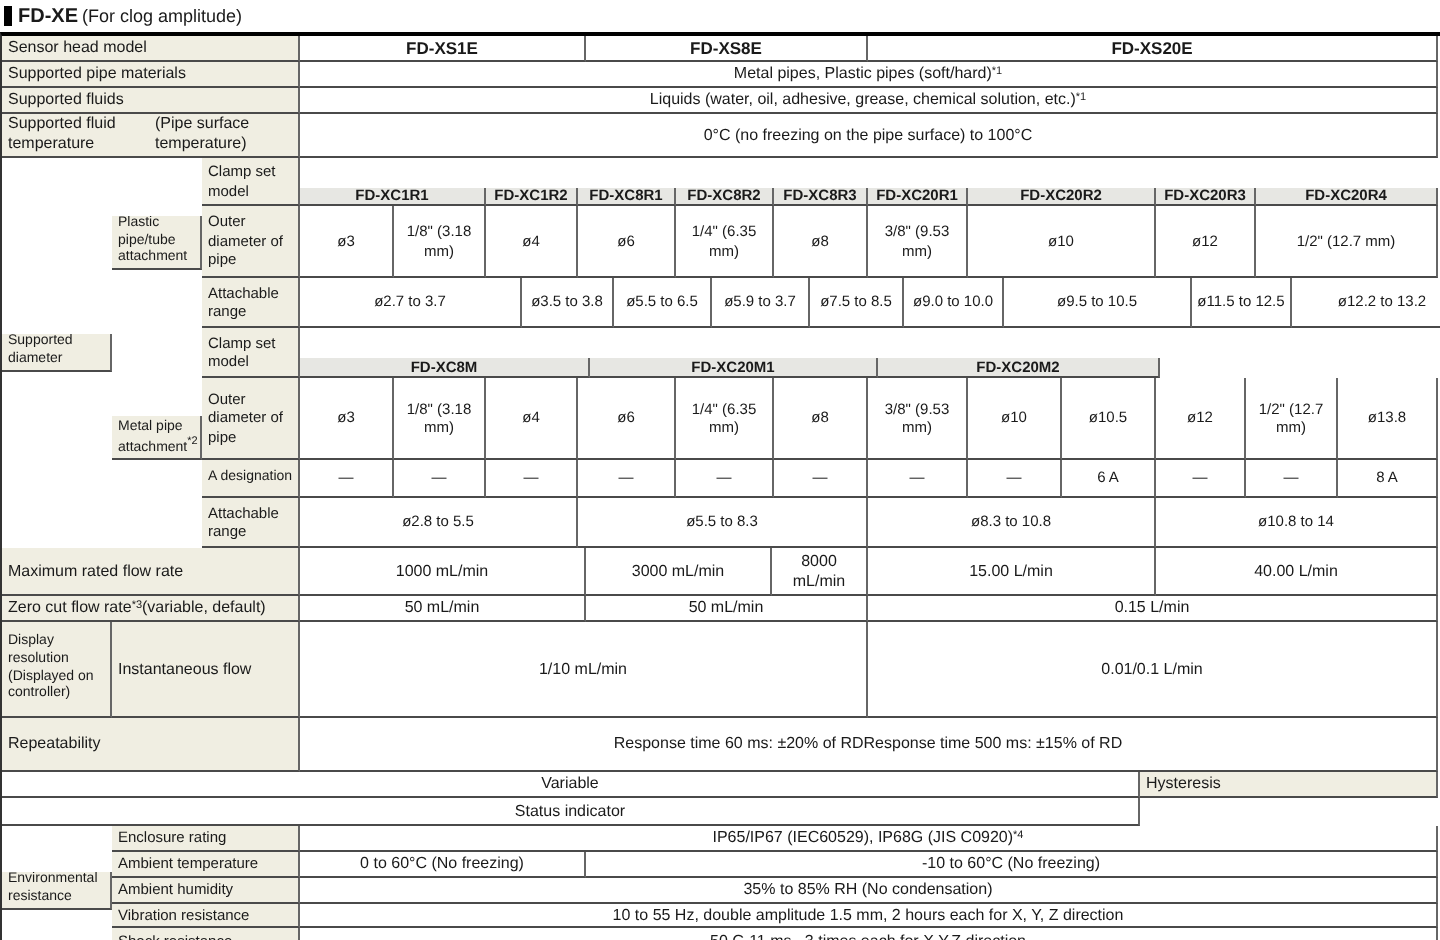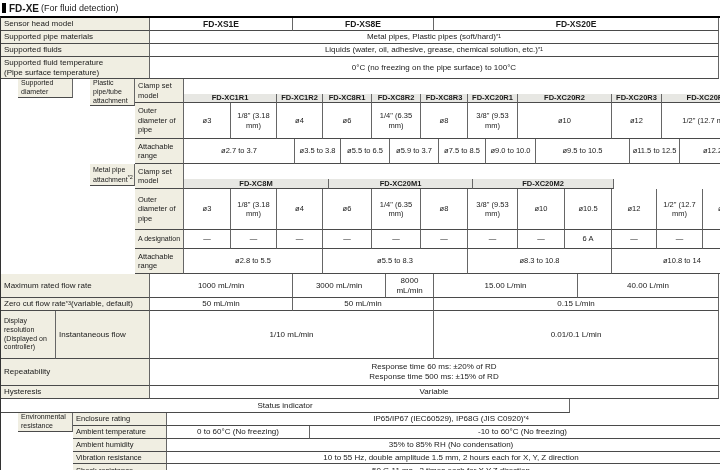--- a/index.html
+++ b/index.html
@@ -5,43 +5,43 @@
   html,body{margin:0;padding:0;background:#fff;}
   .page{position:relative;width:720px;height:470px;overflow:hidden;background:#fff;
         font-family:"Liberation Sans", sans-serif;color:#1a1a1a;}
   .title{position:absolute;top:1px;left:2px;height:14px;display:flex;align-items:center;font-size:9px;}
   .title .bar{display:inline-block;width:4px;height:10px;background:#000;margin-right:3px;}
   .title .tname{font-weight:bold;font-size:10px;}
   .title .tsuffix{font-size:9px;margin-left:2px;}
   .tbl{position:absolute;top:16px;left:0;width:720px;box-sizing:border-box;
        border-top:2px solid #000;border-left:1px solid #333;}
   .r{display:flex;align-items:stretch;}
-  .band{display:flex;align-items:flex-start;padding-left:17px;}
+  .band{display:flex;align-items:center;}
   .col{display:flex;flex-direction:column;}
   .c{flex:none;box-sizing:border-box;border-right:1px solid #666;border-bottom:1px solid #4a4a4a;
      display:flex;align-items:center;justify-content:center;text-align:center;
      overflow:hidden;line-height:1.25;font-size:8px;padding:0 1px;background:#fff;}
   .lab{background:#f0eee2;justify-content:flex-start;text-align:left;padding-left:3px;}
   .hdr{background:#e7e7e3;font-weight:bold;font-size:7.5px;white-space:nowrap;margin-top:15px;}
   .mdl{font-weight:bold;font-size:8.5px;}
   .f7{font-size:7px;}
   .f75{font-size:7.5px;}
-  .wrap{flex-direction:column;justify-content:center;align-items:center;}
+  .wrap{flex-direction:row;justify-content:center;align-items:center;}
   .lwrap{display:block;padding-top:2px;}
   sup{font-size:5.5px;vertical-align:super;line-height:1;}
 </style>
 </head>
 <body>
 
 <div class="page">
 
   <div class="title">
     <span class="bar"></span>
     <span class="tname">FD-XE</span>
-    <span class="tsuffix">(For fluid detection)</span>
+    <span class="tsuffix">(For clog amplitude)</span>
   </div>
 
   <div class="tbl">
 
     <div class="r" style="height:13px">
       <div class="c lab" style="width:149px">Sensor head model</div>
       <div class="c mdl" style="width:143px">FD-XS1E</div>
       <div class="c mdl" style="width:141px">FD-XS8E</div>
       <div class="c mdl" style="width:285px">FD-XS20E</div>
     </div>
@@ -200,22 +200,22 @@
 
     <div class="r" style="height:27px">
       <div class="c lab" style="width:149px">Repeatability</div>
       <div class="c wrap" style="width:569px">
         <div>Response time 60 ms: ±20% of RD</div>
         <div>Response time 500 ms: ±15% of RD</div>
       </div>
     </div>
 
     <div class="r" style="height:13px">
+      <div class="c" style="width:569px">Variable</div>
       <div class="c lab" style="width:149px">Hysteresis</div>
-      <div class="c" style="width:569px">Variable</div>
     </div>
 
     <div class="r" style="height:14px">
       <div class="c" style="width:569px">Status indicator</div>
     </div>
 
     <div class="band">
       <div class="c lab f7" style="width:55px">Environmental resistance</div>
       <div class="col" style="width:663px">
         <div class="r" style="height:13px">

